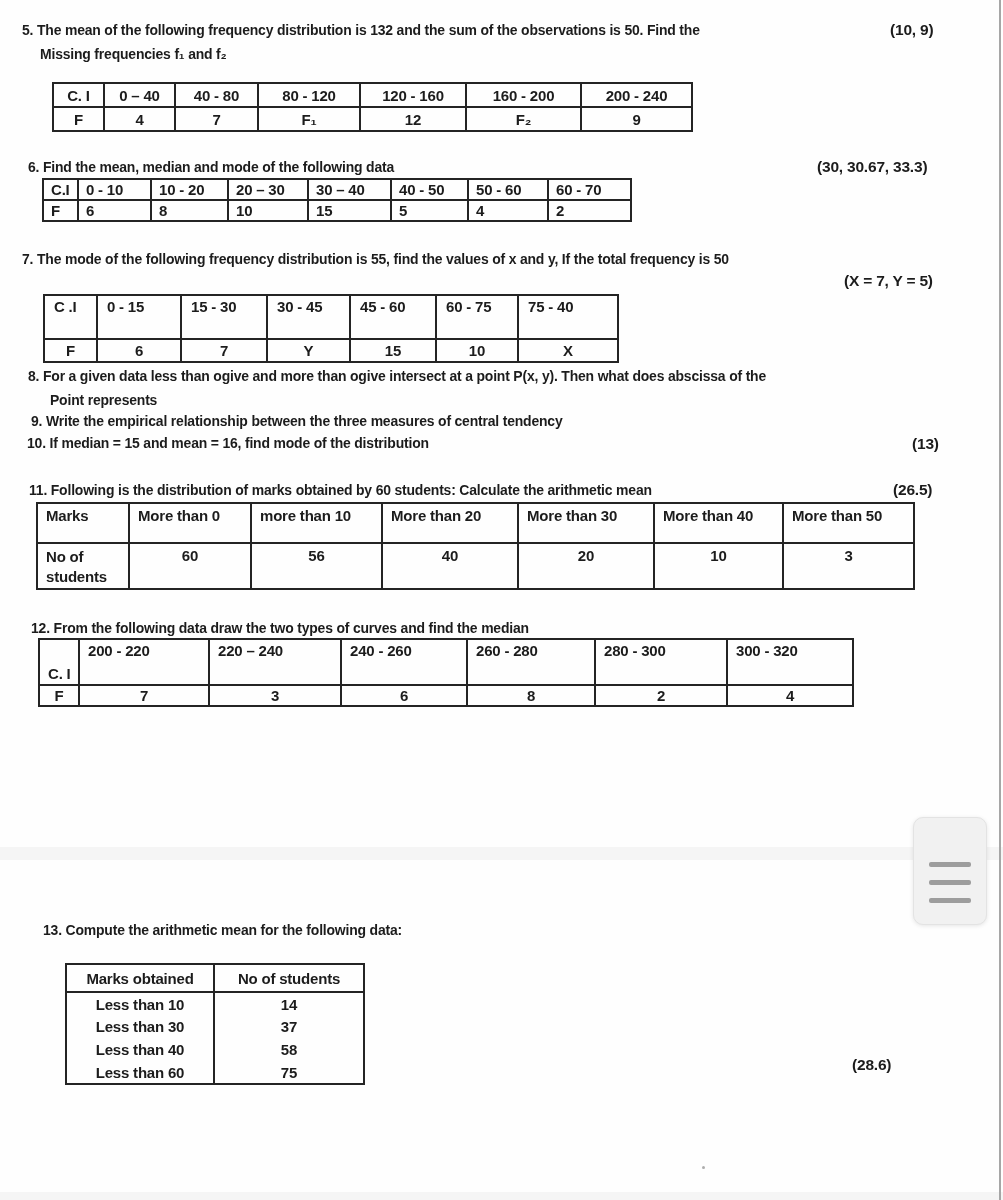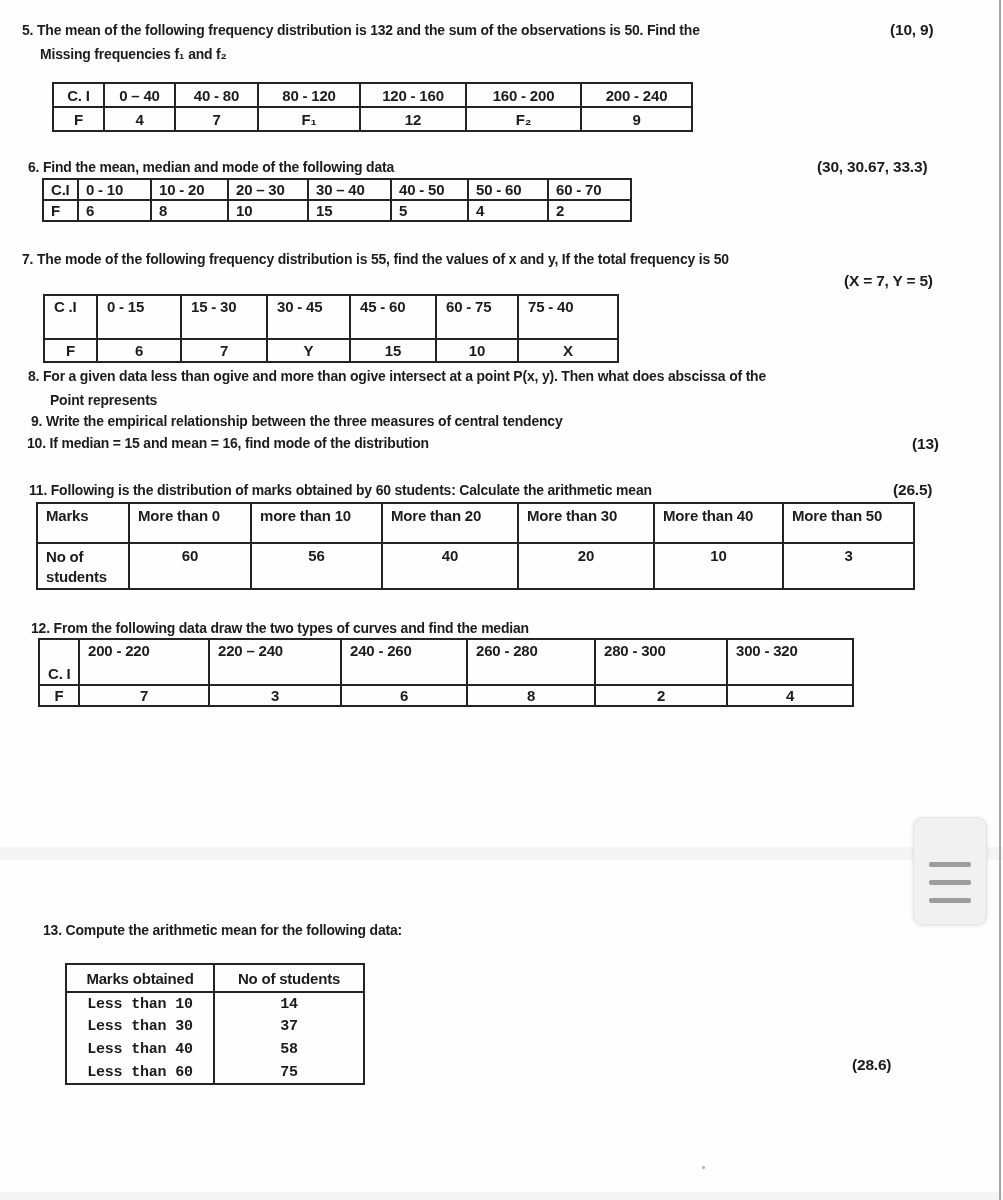--- a/index.html
+++ b/index.html
@@ -29,21 +29,21 @@
   .t11 tr.bd td.lft { text-align:left; padding-left:8px; line-height:20px; }
 
   .t12 tr.hd td { height:46px; vertical-align:top; padding-top:2px; padding-left:8px; }
   .t12 tr.hd td.bot { vertical-align:bottom; padding-bottom:2px; }
   .t12 tr.bd td { height:21px; text-align:center; }
 
   .t13 { border:2px solid #242424; }
   .t13 td { border:none; border-left:2px solid #242424; text-align:center; }
   .t13 td:first-child { border-left:none; }
   .t13 tr.hd td { height:28px; border-bottom:2px solid #242424; }
-  .t13 tr.bd td { height:23px;font-family:Liberation Mono, monospace; }
+  .t13 tr.bd td { height:23px; }
 
   .band { position:absolute; left:0; width:100%; background:#f5f5f5; }
   .handle { position:absolute; left:913px; top:817px; width:74px; height:108px;
             background:#f1f1f1; border:1px solid #e3e3e3; border-radius:10px;
             box-shadow:0 1px 4px rgba(0,0,0,.10); }
   .handle .bar { position:absolute; left:15px; width:42px; height:5px;
                  border-radius:2px; background:#9d9d9d; }
   .vline { position:absolute; top:0; left:999px; width:2px; height:1200px; background:#a6a6a6; }
   .speck { position:absolute; left:702px; top:1166px; width:3px; height:3px;
            background:#8a8a8a; border-radius:50%; opacity:.7; }

